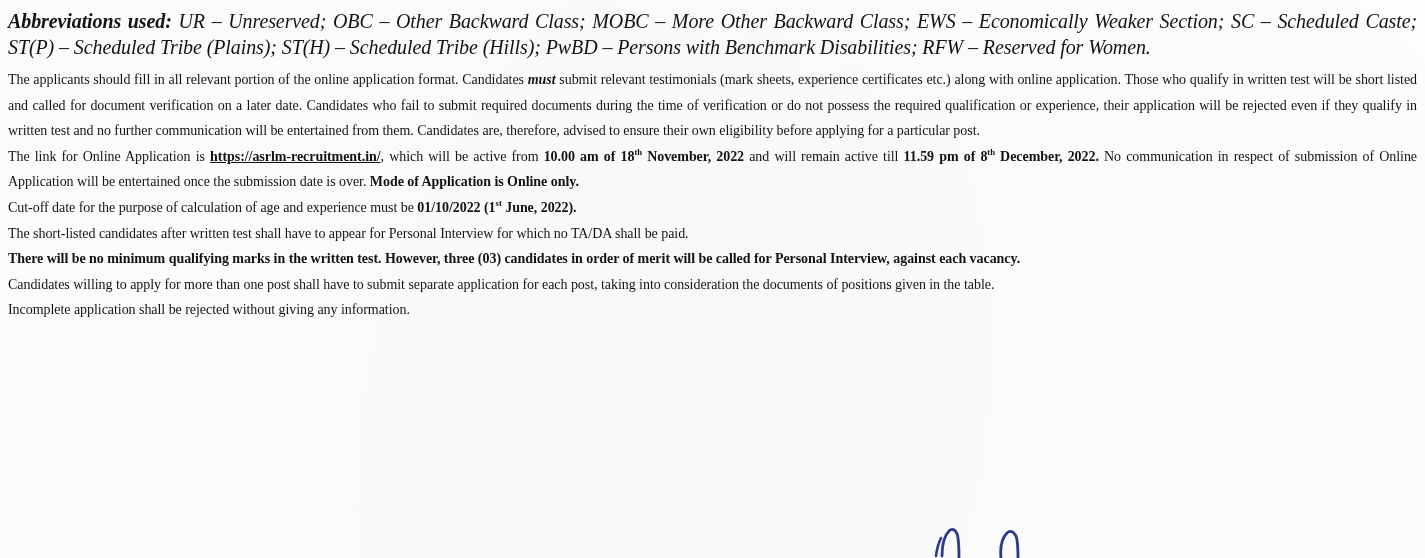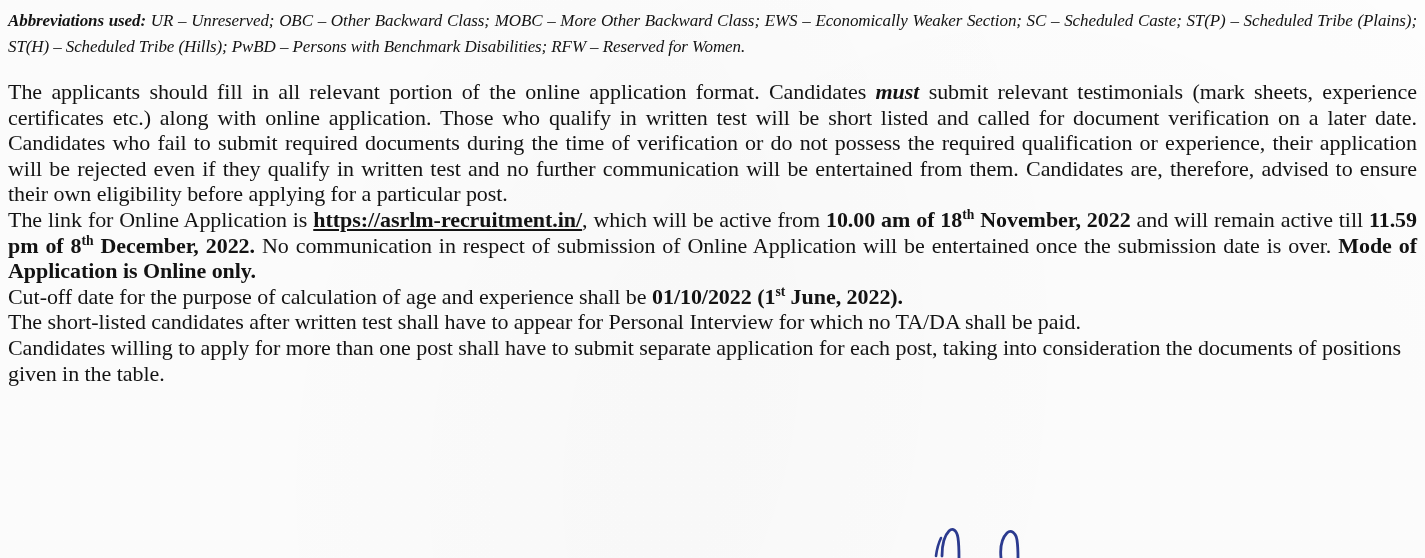--- a/index.html
+++ b/index.html
@@ -30,36 +30,36 @@
   .content {
     position: absolute;
     left: 8px;
     right: 8px;
     top: 0;
   }
 
   
   .abbrev {
     font-style: italic;
-    font-size: 17px;
+    font-size: 20px;
     line-height: 26px;
     text-align: justify;
     text-justify: inter-word;
     letter-spacing: -0.1px;
     padding-top: 8px;
   }
   .abbrev .lead {
     font-weight: bold;
     font-style: italic;
   }
 
   
   .body-block {
-    margin-top: 19px;
-    font-size: 22px;
+    margin-top: 7px;
+    font-size: 14px;
     line-height: 25.6px;
   }
   p.para {
     margin: 0;
     text-align: justify;
     text-justify: inter-word;
     letter-spacing: -0.05px;
   }
   p.left {
     text-align: left;
@@ -105,28 +105,30 @@
       <span class="lead">Abbreviations used:</span><span> UR – Unreserved; OBC – Other Backward Class; MOBC – More Other Backward Class; EWS – Economically Weaker Section; SC – Scheduled Caste; ST(P) – Scheduled Tribe (Plains); ST(H) – Scheduled Tribe (Hills); PwBD – Persons with Benchmark Disabilities; RFW – Reserved for Women.</span>
     </div>
 
     <div class="body-block">
 
       <p class="para"><span>The applicants should fill in all relevant portion of the online application format. Candidates </span><span class="bi">must</span><span> submit relevant testimonials (mark sheets, experience certificates etc.) along with online application. Those who qualify in written test will be short listed and called for document verification on a later date. Candidates who fail to submit required documents during the time of verification or do not possess the required qualification or experience, their application will be rejected even if they qualify in written test and no further communication will be entertained from them. Candidates are, therefore, advised to ensure their own eligibility before applying for a particular post.</span></p>
 
 
       <p class="para"><span>The link for Online Application is </span><a class="link" href="#">https://asrlm-recruitment.in/</a><span>, which will be active from </span><span class="b">10.00 am of 18</span><sup class="b">th</sup><span class="b"> November, 2022</span><span> and will remain active till </span><span class="b">11.59 pm of 8</span><sup class="b">th</sup><span class="b"> December, 2022.</span><span> No communication in respect of submission of Online Application will be entertained once the submission date is over. </span><span class="b">Mode of Application is Online only.</span></p>
 
-      <p class="para left"><span>Cut-off date for the purpose of calculation of age and experience shall be </span><span class="b">01/10/2022 (1</span><sup class="b">st</sup><span class="b"> June, 2022).</span></p>
+      <p class="para left"><span>Cut-off date for the purpose of calculation of age and experience must be </span><span class="b">01/10/2022 (1</span><sup class="b">st</sup><span class="b"> June, 2022).</span></p>
 
 
       <p class="para left">The short-listed candidates after written test shall have to appear for Personal Interview for which no TA/DA shall be paid.</p>
 
+      <p class="para b">There will be no minimum qualifying marks in the written test. However, three (03) candidates in order of merit will be called for Personal Interview, against each vacancy.</p>
 
       <p class="para left">Candidates willing to apply for more than one post shall have to submit separate application for each post, taking into consideration the documents of positions given in the table.</p>
 
+      <p class="para left">Incomplete application shall be rejected without giving any information.</p>
 
 
     </div>
   </div>
 
   <div class="signature">
     <svg width="260" height="60" viewBox="0 0 260 60" fill="none" xmlns="http://www.w3.org/2000/svg" aria-hidden="true">
       <path d="M6 58 C7 50 9 44 11 40" stroke="#2b3a8f" stroke-width="2.6" stroke-linecap="round"></path>
       <path d="M12 58 C12 48 14 38 19 33 C23 29 27 33 28 40 C29 47 29 54 29 60" stroke="#2b3a8f" stroke-width="2.8" stroke-linecap="round"></path>
       <path d="M71 60 C70 50 72 40 77 35 C81 31 86 35 87 42 C88 49 88 55 88 60" stroke="#2b3a8f" stroke-width="2.8" stroke-linecap="round"></path>

